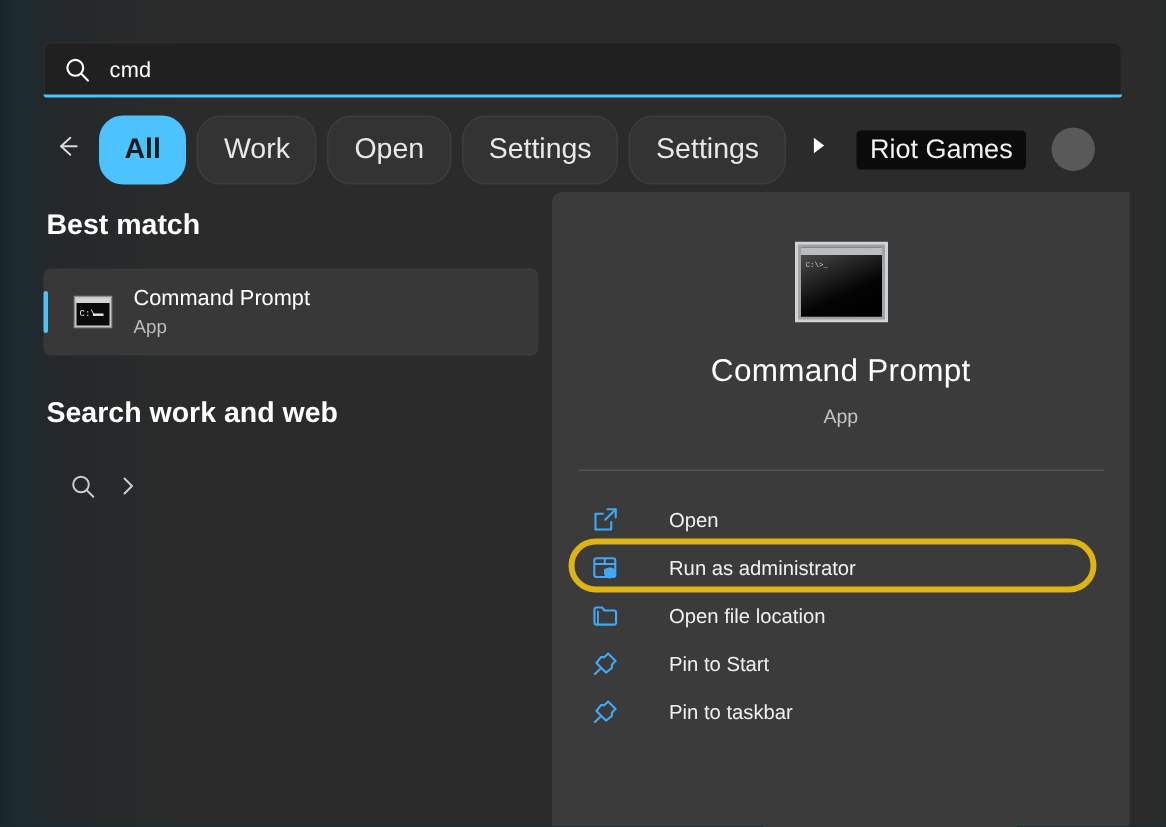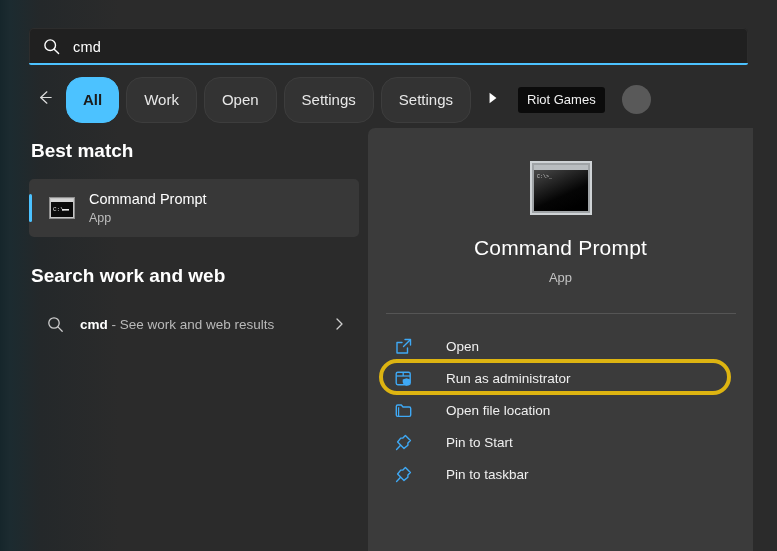--- a/index.html
+++ b/index.html
@@ -60,21 +60,21 @@
     display: flex; align-items: center; justify-content: center;
     flex: 0 0 auto;
     border-radius: 50%;
   }
   .pill {
     height: 46px;
     padding: 0 17px;
     border-radius: 16px;
     background: #333333;
     color: #e8e8e8;
-    font-size: 15px;
+    font-size: 19px;
     display: flex;
     align-items: center;
     justify-content: center;
     flex: 0 0 auto;
     border: 1px solid #3d3d3d;
     white-space: nowrap;
   }
   .pill.active {
     background: #4cc2ff;
     color: #1b1b1b;
@@ -84,21 +84,21 @@
   }
   .playbtn {
     width: 26px; height: 30px;
     display: flex; align-items: center; justify-content: center;
     flex: 0 0 auto;
     margin-left: 2px;
   }
   .tooltip {
     background: #0b0b0b;
     color: #f2f2f2;
-    font-size: 13px;
+    font-size: 18px;
     height: 26px;
     padding: 0 9px;
     display: flex; align-items: center;
     border-radius: 3px;
     flex: 0 0 auto;
     margin-left: 5px;
   }
   .avatar {
     width: 29px; height: 29px;
     border-radius: 50%;
@@ -319,21 +319,20 @@
 
     <div class="section-head" style="margin-top:28px;">Search work and web</div>
 
     <div class="web-row" style="margin-top:15px;">
       <span class="web-ico">
         <svg viewBox="0 0 17 17" width="17" height="17">
           <circle cx="7" cy="7" r="5.2" fill="none" stroke="#cccccc" stroke-width="1.3"></circle>
           <line x1="10.9" y1="10.9" x2="15.2" y2="15.2" stroke="#cccccc" stroke-width="1.3" stroke-linecap="round"></line>
         </svg>
       </span>
-      <span class="web-text"><b>cmd</b><span> - See work and web results</span></span>
       <span class="chev">
         <svg viewBox="0 0 11 14" width="11" height="14">
           <path d="M3 2 L8 7 L3 12" fill="none" stroke="#cfcfcf" stroke-width="1.3" stroke-linecap="round" stroke-linejoin="round"></path>
         </svg>
       </span>
     </div>
   </div>
 
   <div class="rightpane">
 

